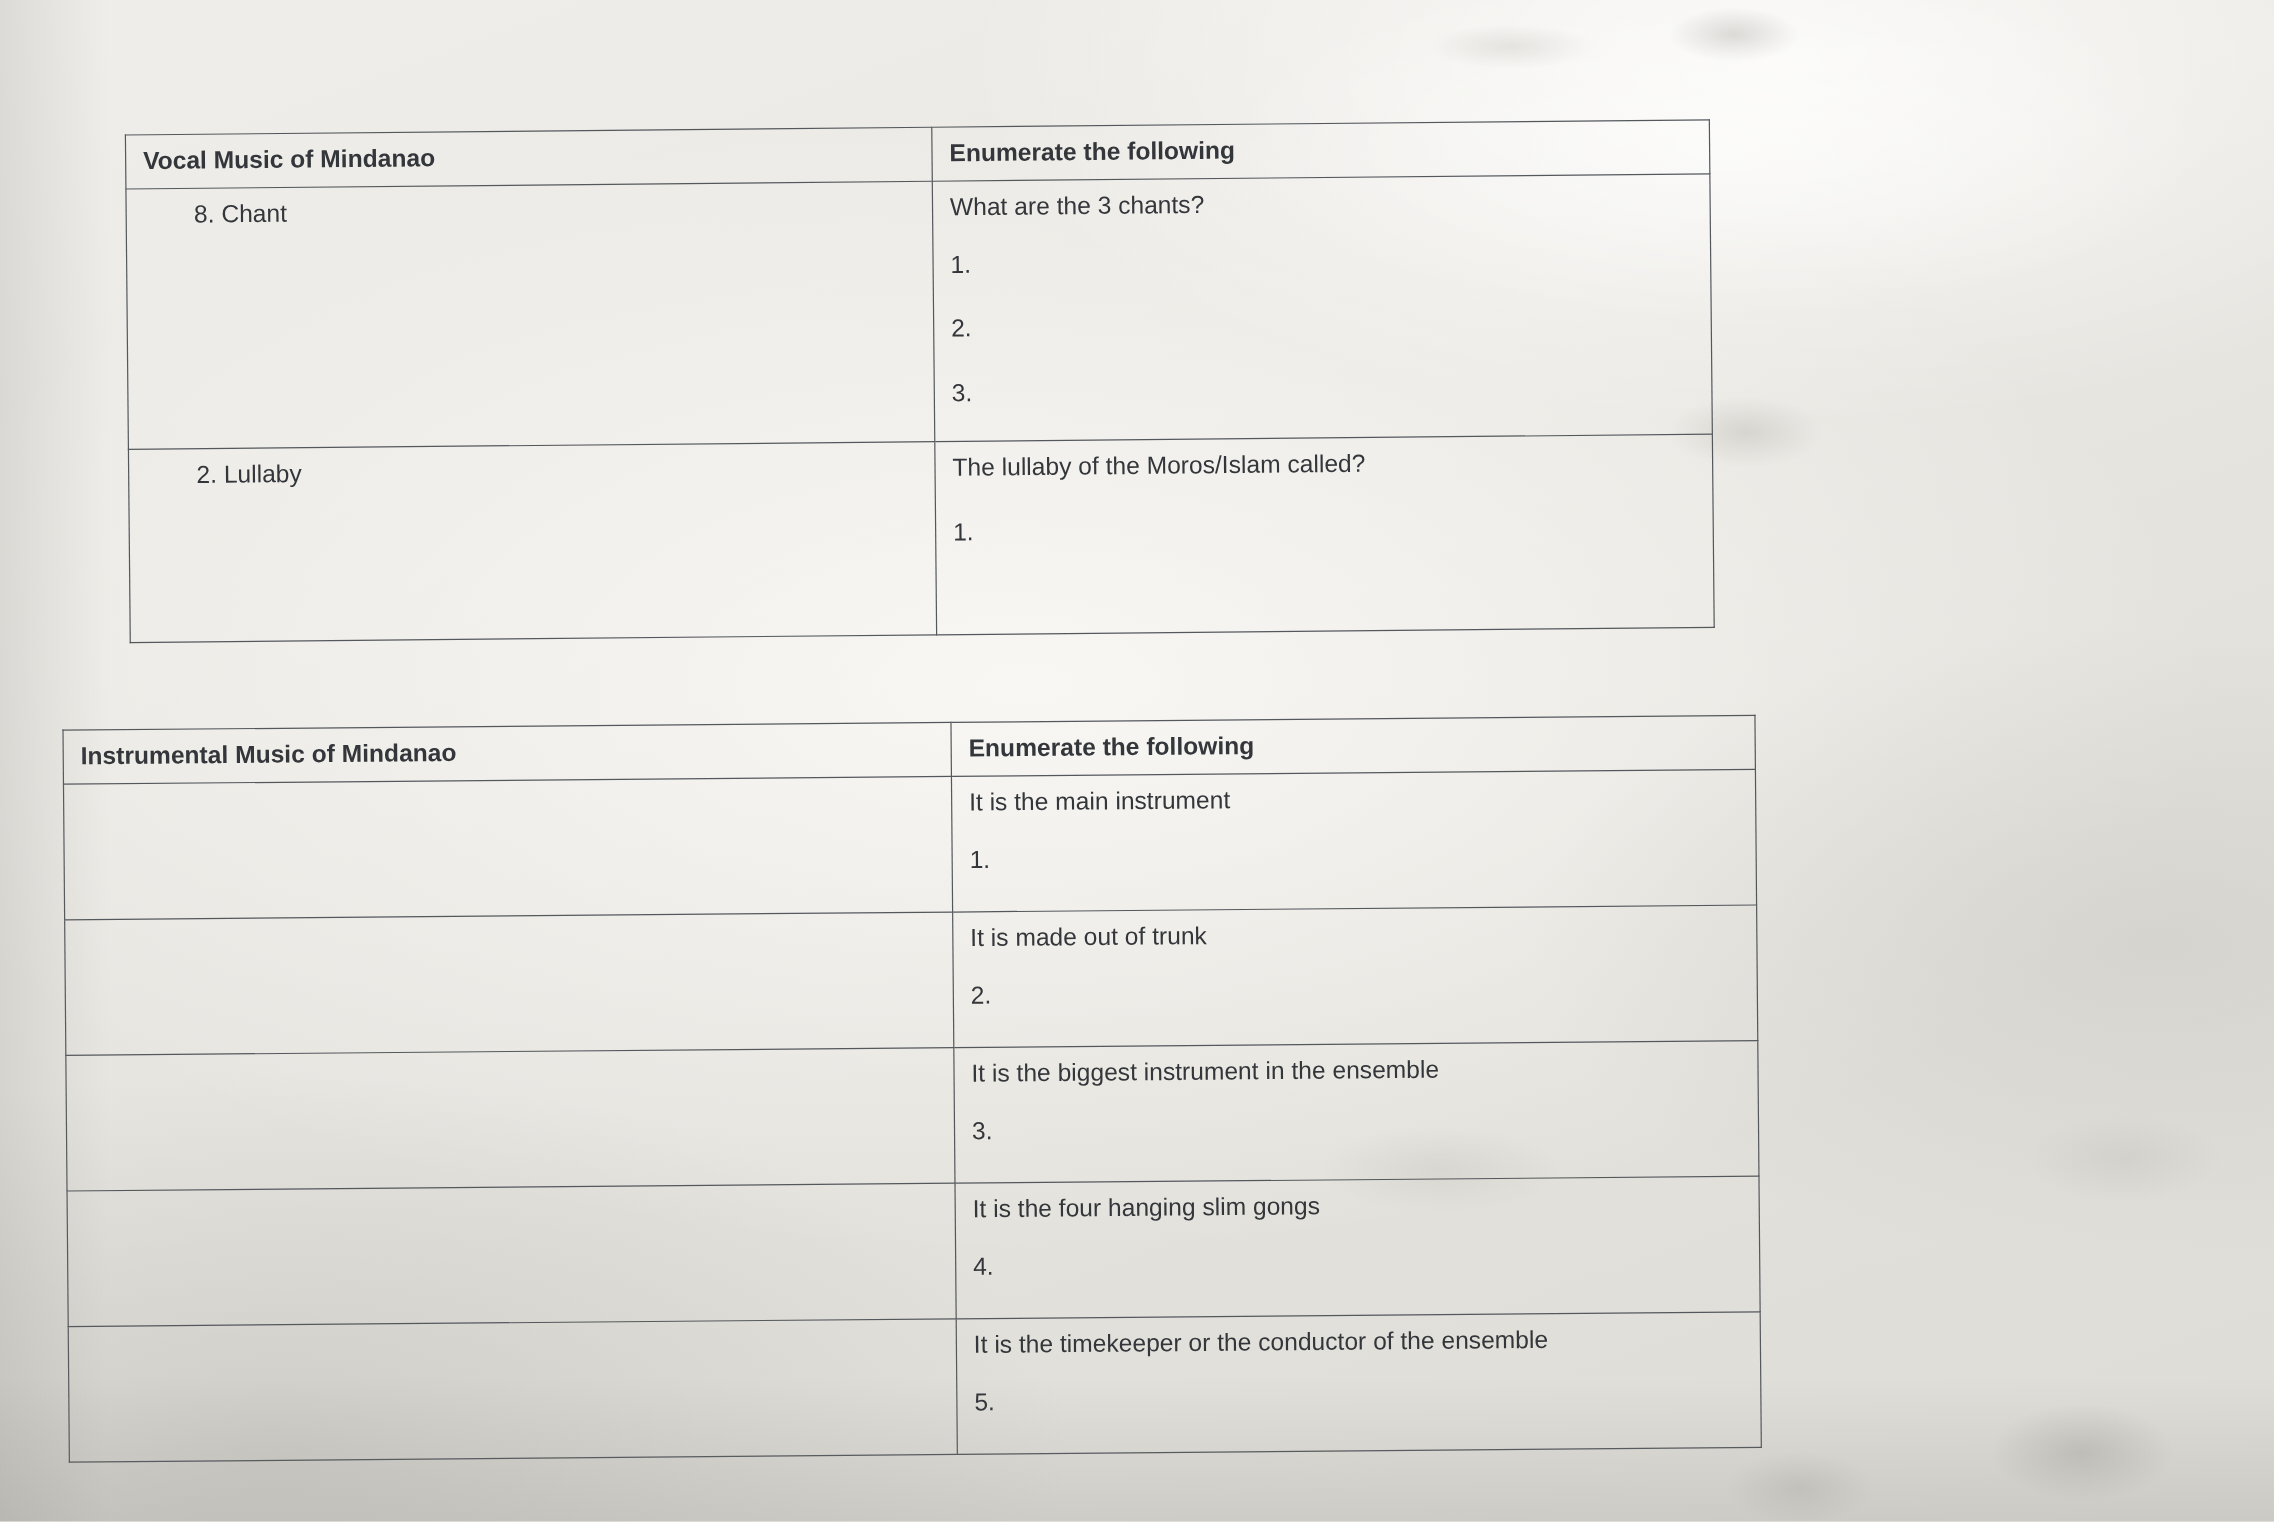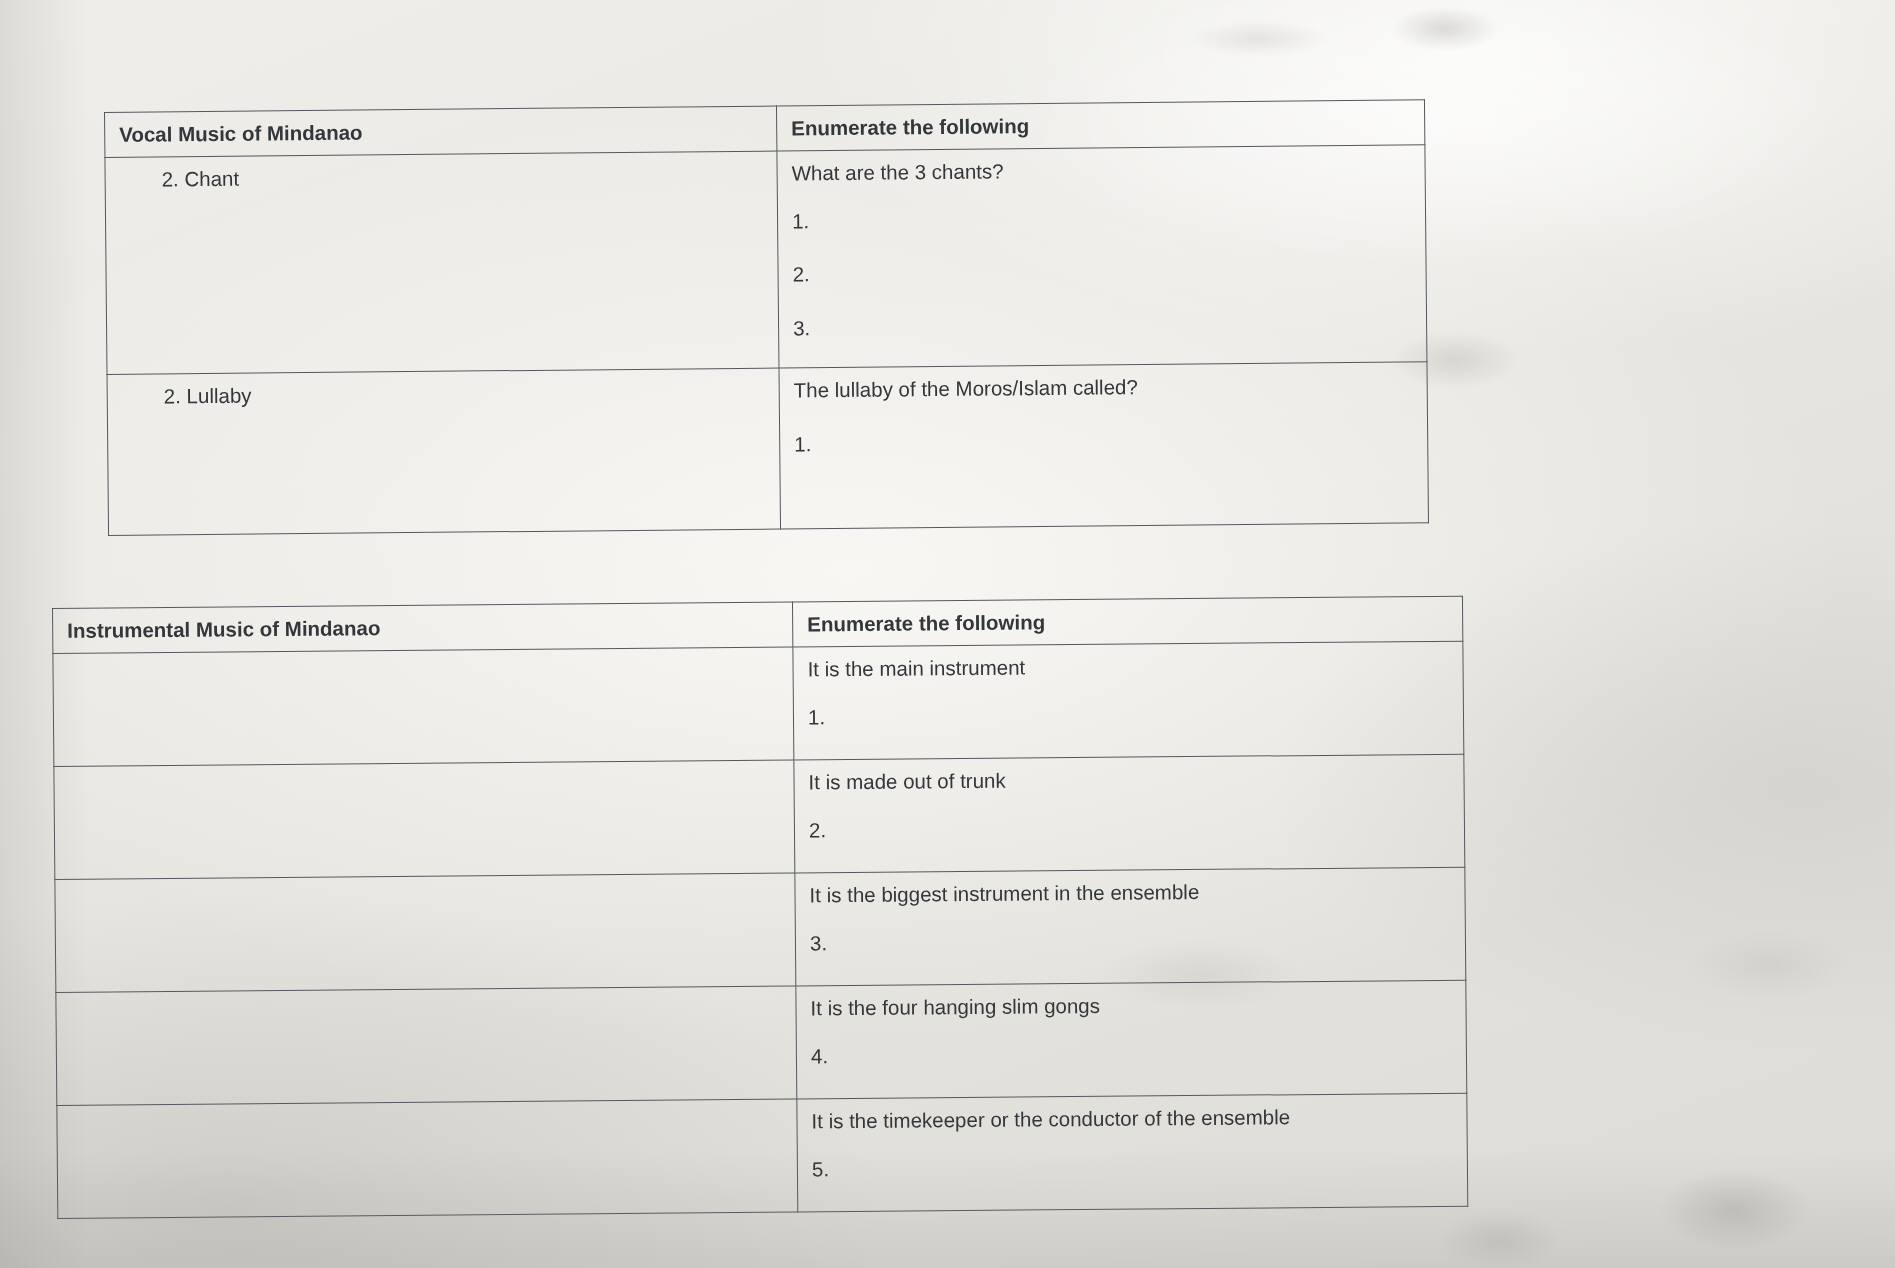--- a/index.html
+++ b/index.html
@@ -120,21 +120,21 @@
       <col class="col-left">
       <col class="col-right">
     </colgroup>
   <tbody>
     <tr class="r-hdr">
       <td class="hdr">Vocal Music of Mindanao</td>
       <td class="hdr">Enumerate the following</td>
     </tr>
     <tr class="r-chant">
       <td class="cell-blank">
-        <span class="indent">2.    Chant</span>
+        <span class="indent">8.    Chant</span>
       </td>
       <td>
         <div>What are the 3 chants?</div>
         <div class="numline-tight">1.</div>
         <div class="numline">2.</div>
         <div class="numline">3.</div>
       </td>
     </tr>
     <tr class="r-lull">
       <td class="cell-blank">

